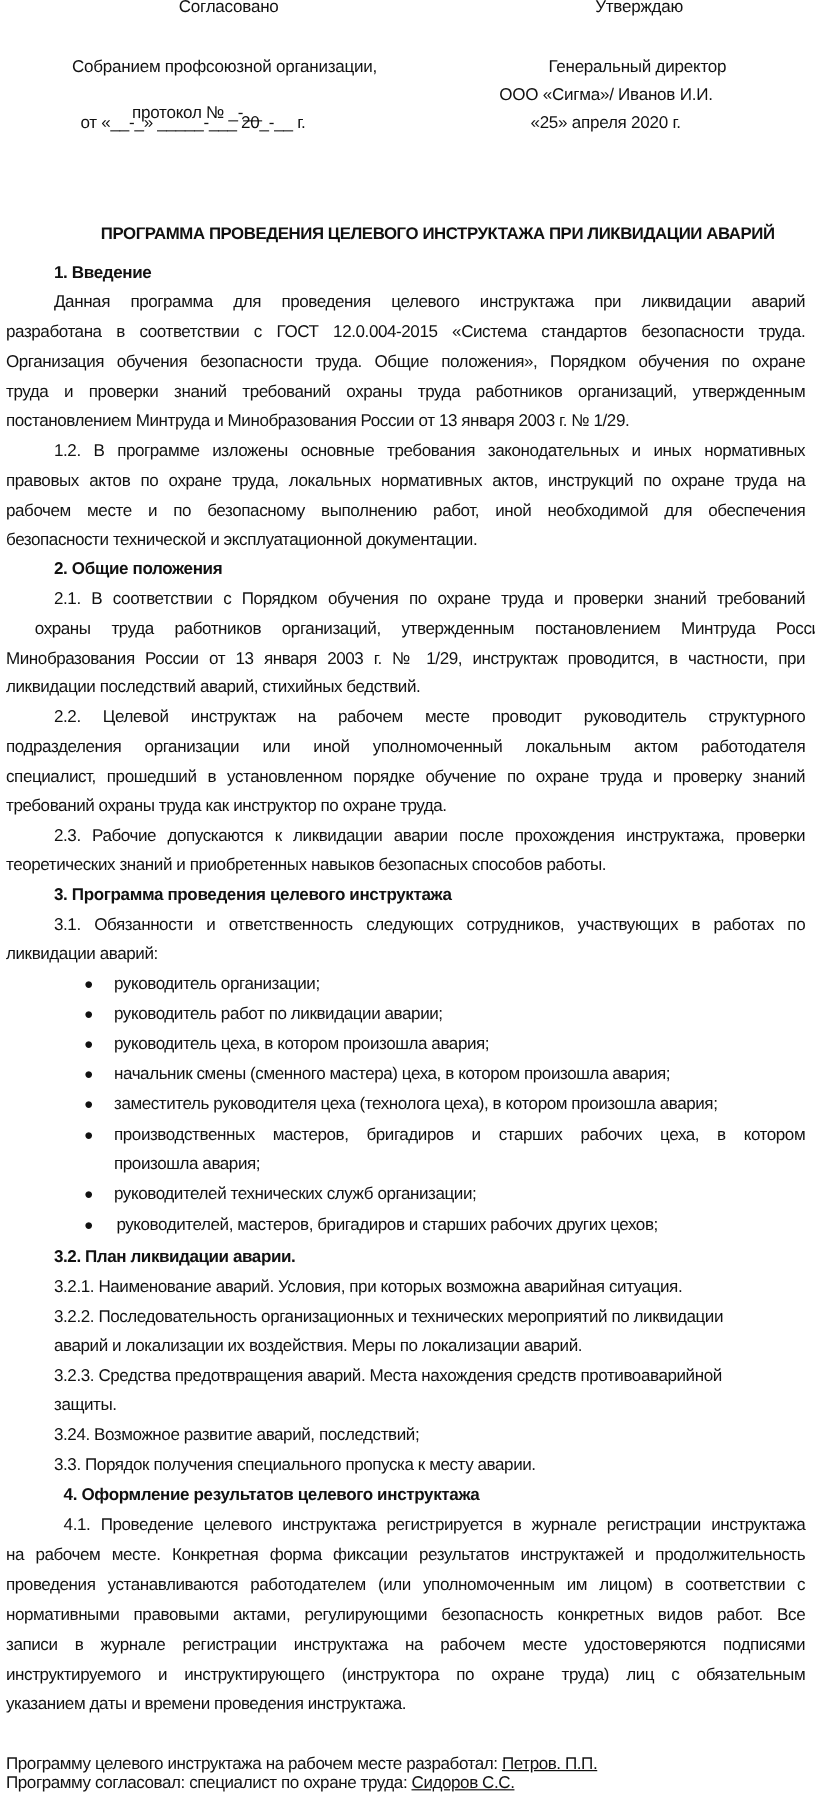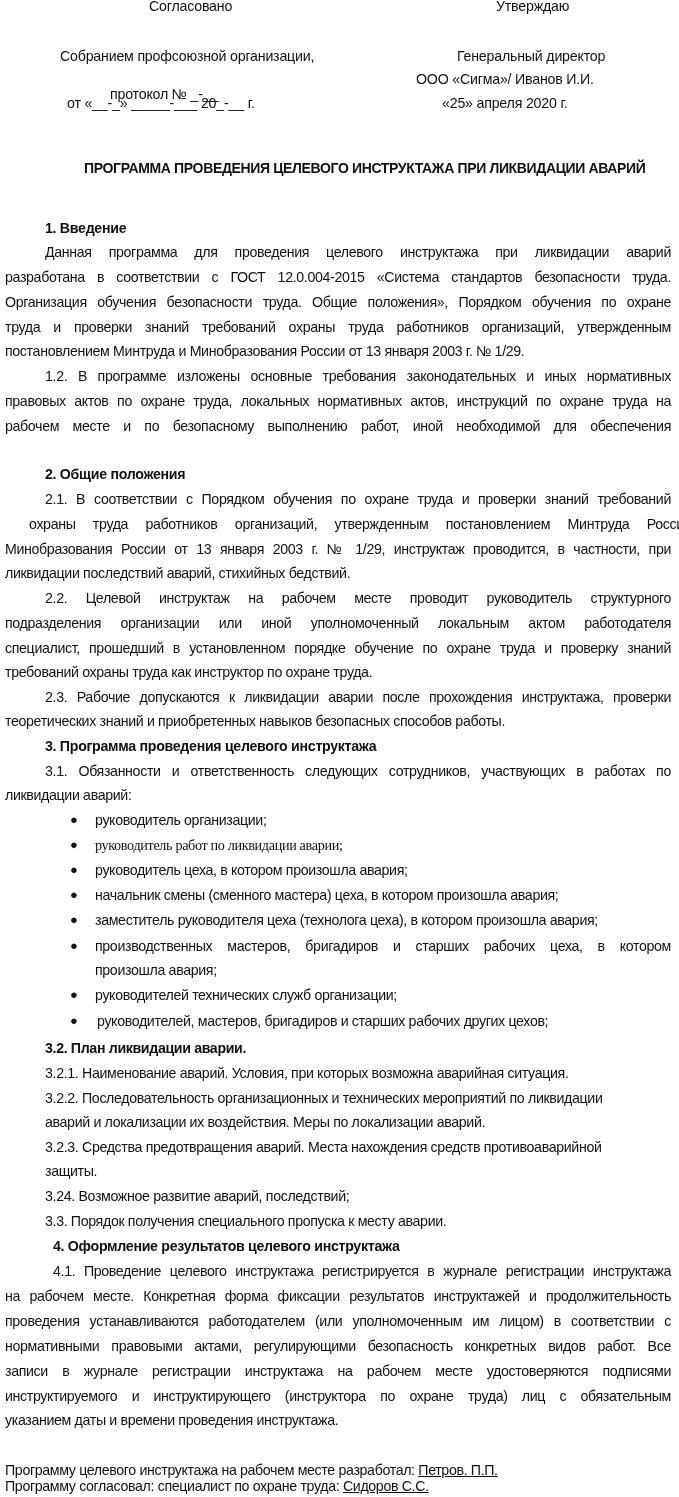--- a/index.html
+++ b/index.html
@@ -32,32 +32,33 @@
   <div class="abs hdr" style="left:496px; top:-2px;">Утверждаю</div>
 
   <div class="abs hdr" style="left:60px; top:48px;">Собранием профсоюзной организации,</div>
   <div class="abs hdr" style="left:110px; top:86px;">протокол № _-__</div>
   <div class="abs hdr" style="left:67px; top:95px;">от «__-_» _____-___ 20_-__ г.</div>
 
   <div class="abs hdr" style="left:457px; top:48px;">Генеральный директор</div>
   <div class="abs hdr" style="left:416px; top:71px;">ООО «Сигма»/ Иванов И.И.</div>
   <div class="abs hdr" style="left:442px; top:95px;">«25» апреля 2020 г.</div>
 
-  <div class="abs title" style="left:65px; top:160px;padding-left:19px;">ПРОГРАММА ПРОВЕДЕНИЯ ЦЕЛЕВОГО ИНСТРУКТАЖА ПРИ ЛИКВИДАЦИИ АВАРИЙ</div>
+  <div class="abs title" style="left:65px; top:186px;padding-left:19px;">ПРОГРАММА ПРОВЕДЕНИЯ ЦЕЛЕВОГО ИНСТРУКТАЖА ПРИ ЛИКВИДАЦИИ АВАРИЙ</div>
 
   <div class="abs h" style="left:45px; top:220px;">1. Введение</div>
   <div class="just" style="left:45px; width:626px; top:244px;">Данная программа для проведения целевого инструктажа при ликвидации аварий</div>
   <div class="just" style="top:269px;">разработана в соответствии с ГОСТ 12.0.004-2015 «Система стандартов безопасности труда.</div>
   <div class="just" style="top:294px;">Организация обучения безопасности труда. Общие положения», Порядком обучения по охране</div>
   <div class="just" style="top:319px;">труда и проверки знаний требований охраны труда работников организаций, утвержденным</div>
   <div class="line" style="left:5px; top:343px;">постановлением Минтруда и Минобразования России от 13 января 2003 г. № 1/29.</div>
 
   <div class="just" style="left:45px; width:626px; top:368px;">1.2. В программе изложены основные требования законодательных и иных нормативных</div>
   <div class="just" style="top:393px;">правовых актов по охране труда, локальных нормативных актов, инструкций по охране труда на</div>
   <div class="just" style="top:418px;">рабочем месте и по безопасному выполнению работ, иной необходимой для обеспечения</div>
+  <div class="line" style="left:5px; top:442px;">безопасности технической и эксплуатационной документации.</div>
 
   <div class="abs h" style="left:45px; top:466px;">2. Общие положения</div>
   <div class="just" style="left:45px; width:626px; top:491px;">2.1. В соответствии с Порядком обучения по охране труда и проверки знаний требований</div>
   <div class="just" style="top:516px;margin-left:24px;">охраны труда работников организаций, утвержденным постановлением Минтруда России,</div>
   <div class="just" style="top:541px;">Минобразования России от 13 января 2003 г. № 1/29, инструктаж проводится, в частности, при</div>
   <div class="line" style="left:5px; top:565px;">ликвидации последствий аварий, стихийных бедствий.</div>
 
   <div class="just" style="left:45px; width:626px; top:590px;">2.2. Целевой инструктаж на рабочем месте проводит руководитель структурного</div>
   <div class="just" style="top:615px;">подразделения организации или иной уполномоченный локальным актом работодателя</div>
   <div class="just" style="top:640px;">специалист, прошедший в установленном порядке обучение по охране труда и проверку знаний</div>
@@ -68,21 +69,21 @@
 
   <div class="abs h" style="left:45px; top:738px;">3. Программа проведения целевого инструктажа</div>
   <div class="just" style="left:45px; width:626px; top:763px;">3.1. Обязанности и ответственность следующих сотрудников, участвующих в работах по</div>
   <div class="line" style="left:5px; top:787px;">ликвидации аварий:</div>
 
   <div>
     <span class="bullet" style="top:812px;">●</span>
     <div class="line" style="left:95px; top:812px;">руководитель организации;</div>
 
     <span class="bullet" style="top:837px;">●</span>
-    <div class="line" style="left:95px; top:837px;font-family:Liberation Serif, serif;">руководитель работ по ликвидации аварии;</div>
+    <div class="line" style="left:95px; top:837px;">руководитель работ по ликвидации аварии;</div>
 
     <span class="bullet" style="top:862px;">●</span>
     <div class="line" style="left:95px; top:862px;">руководитель цеха, в котором произошла авария;</div>
 
     <span class="bullet" style="top:887px;">●</span>
     <div class="line" style="left:95px; top:887px;">начальник смены (сменного мастера) цеха, в котором произошла авария;</div>
 
     <span class="bullet" style="top:912px;">●</span>
     <div class="line" style="left:95px; top:912px;">заместитель руководителя цеха (технолога цеха), в котором произошла авария;</div>
 

